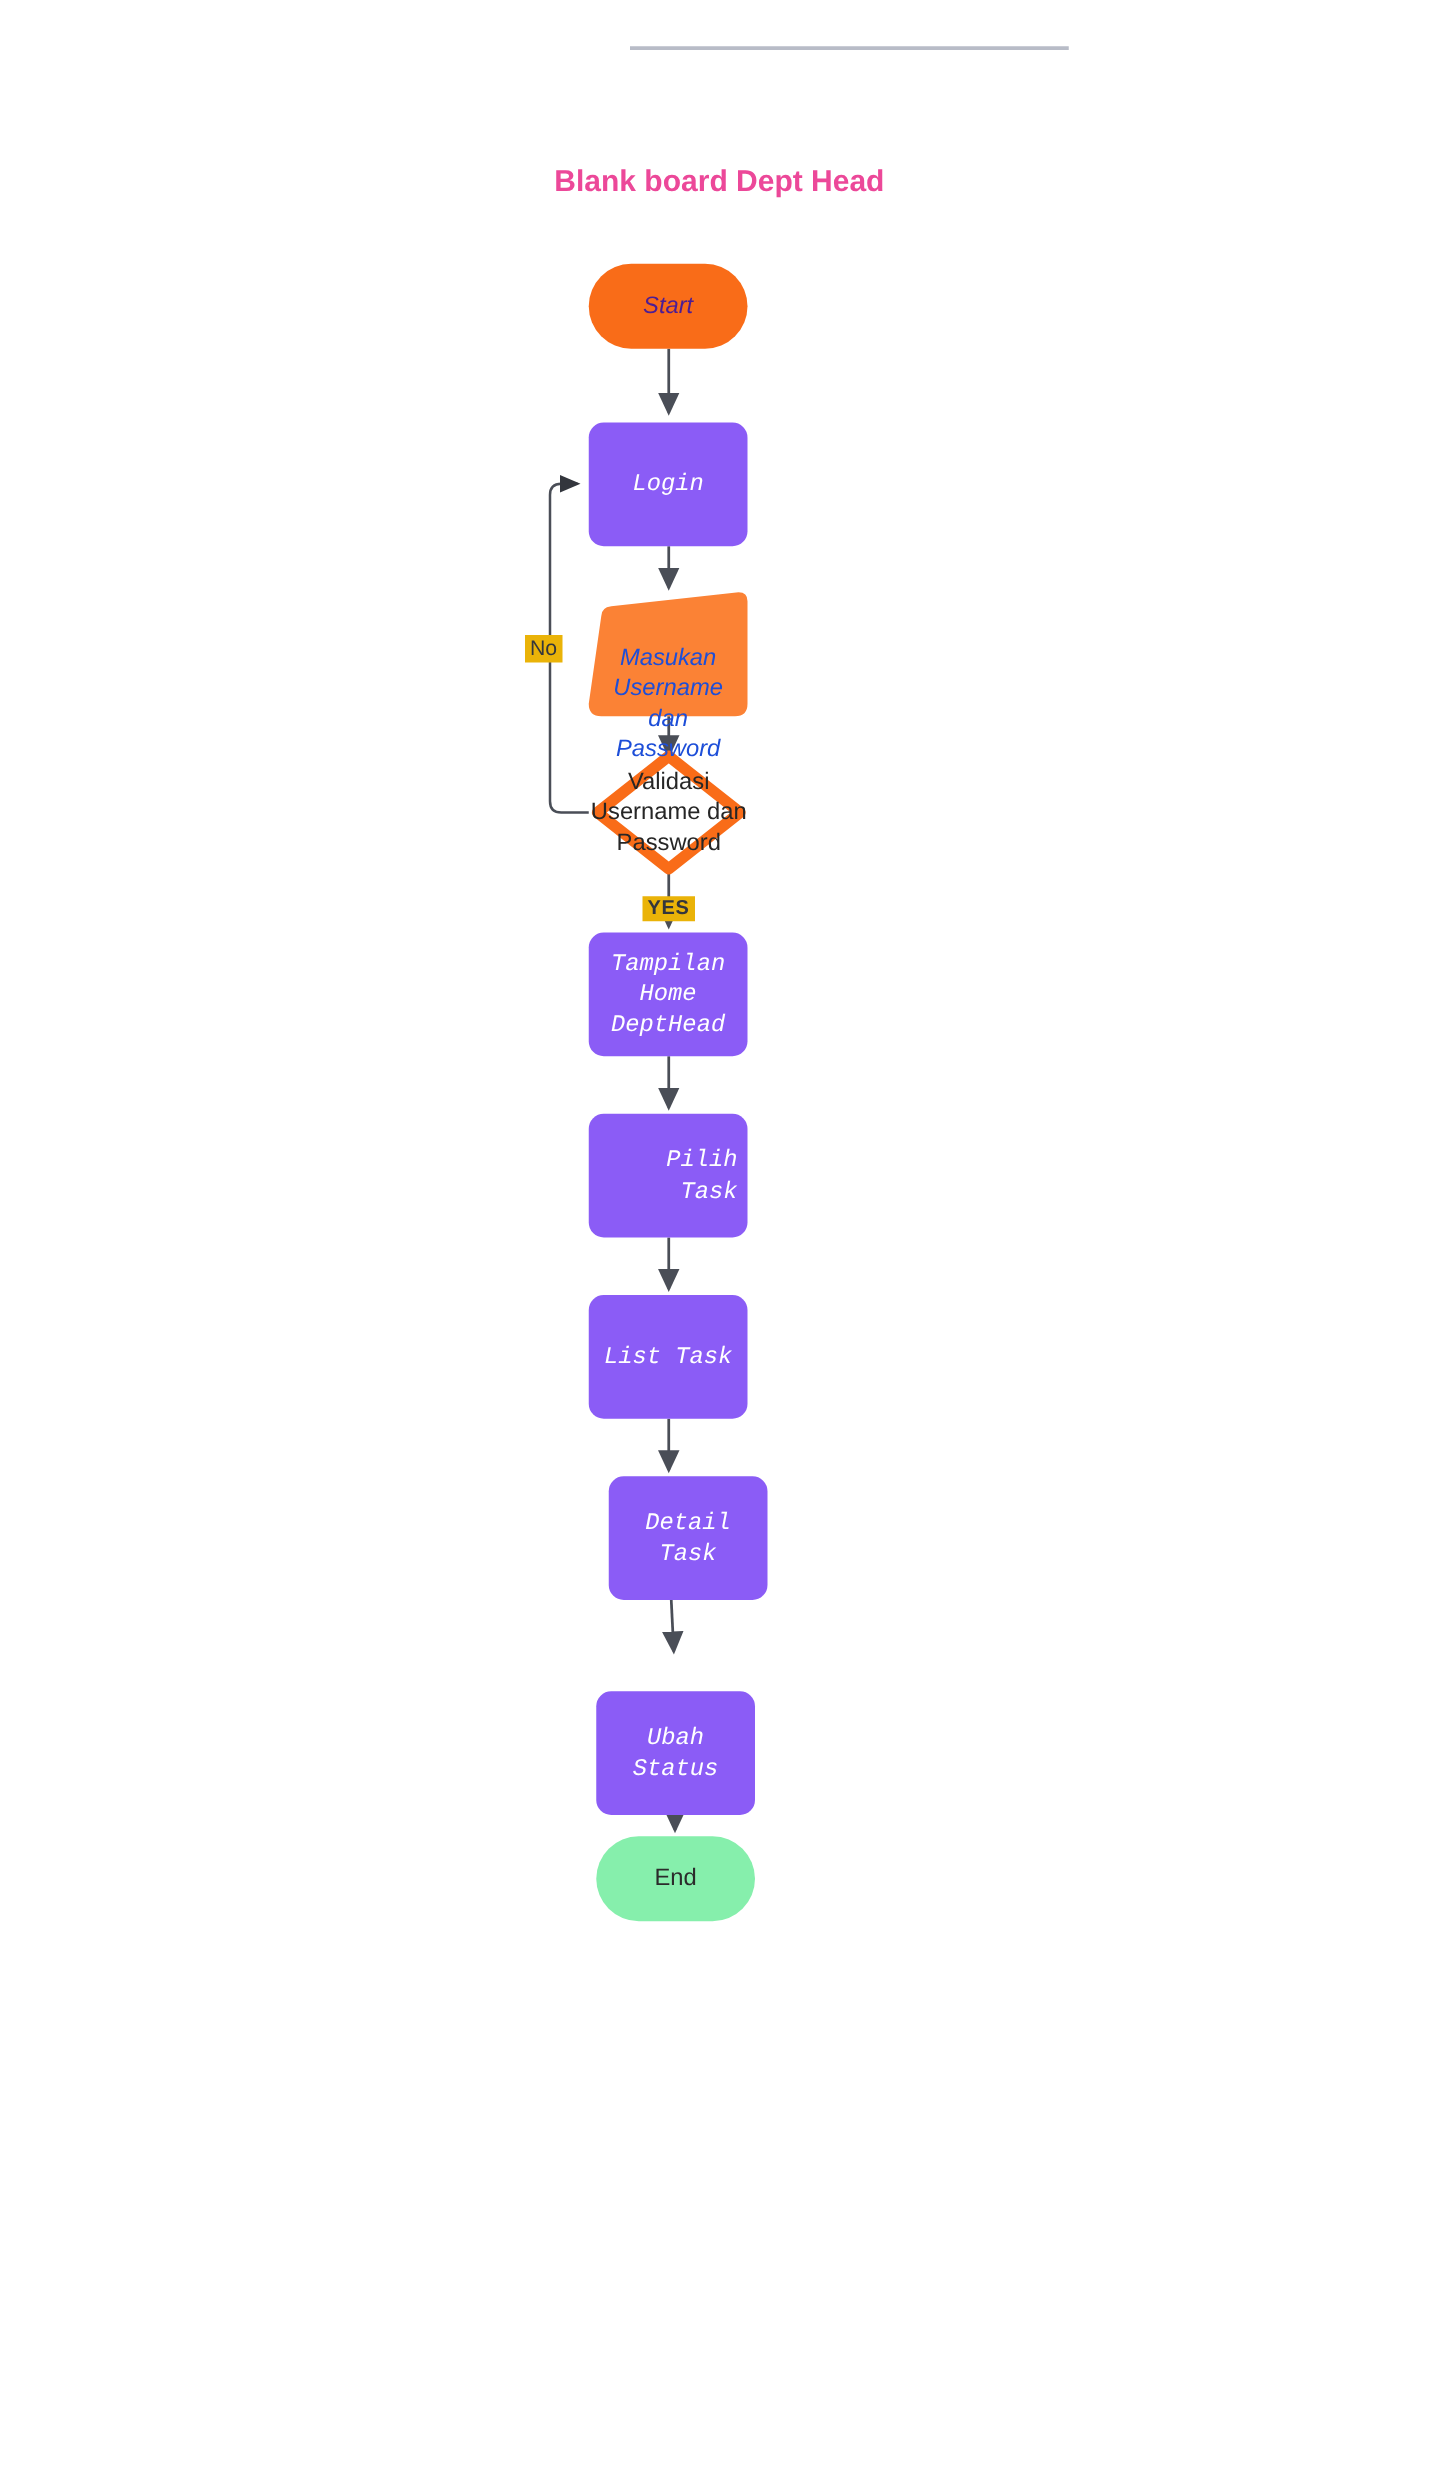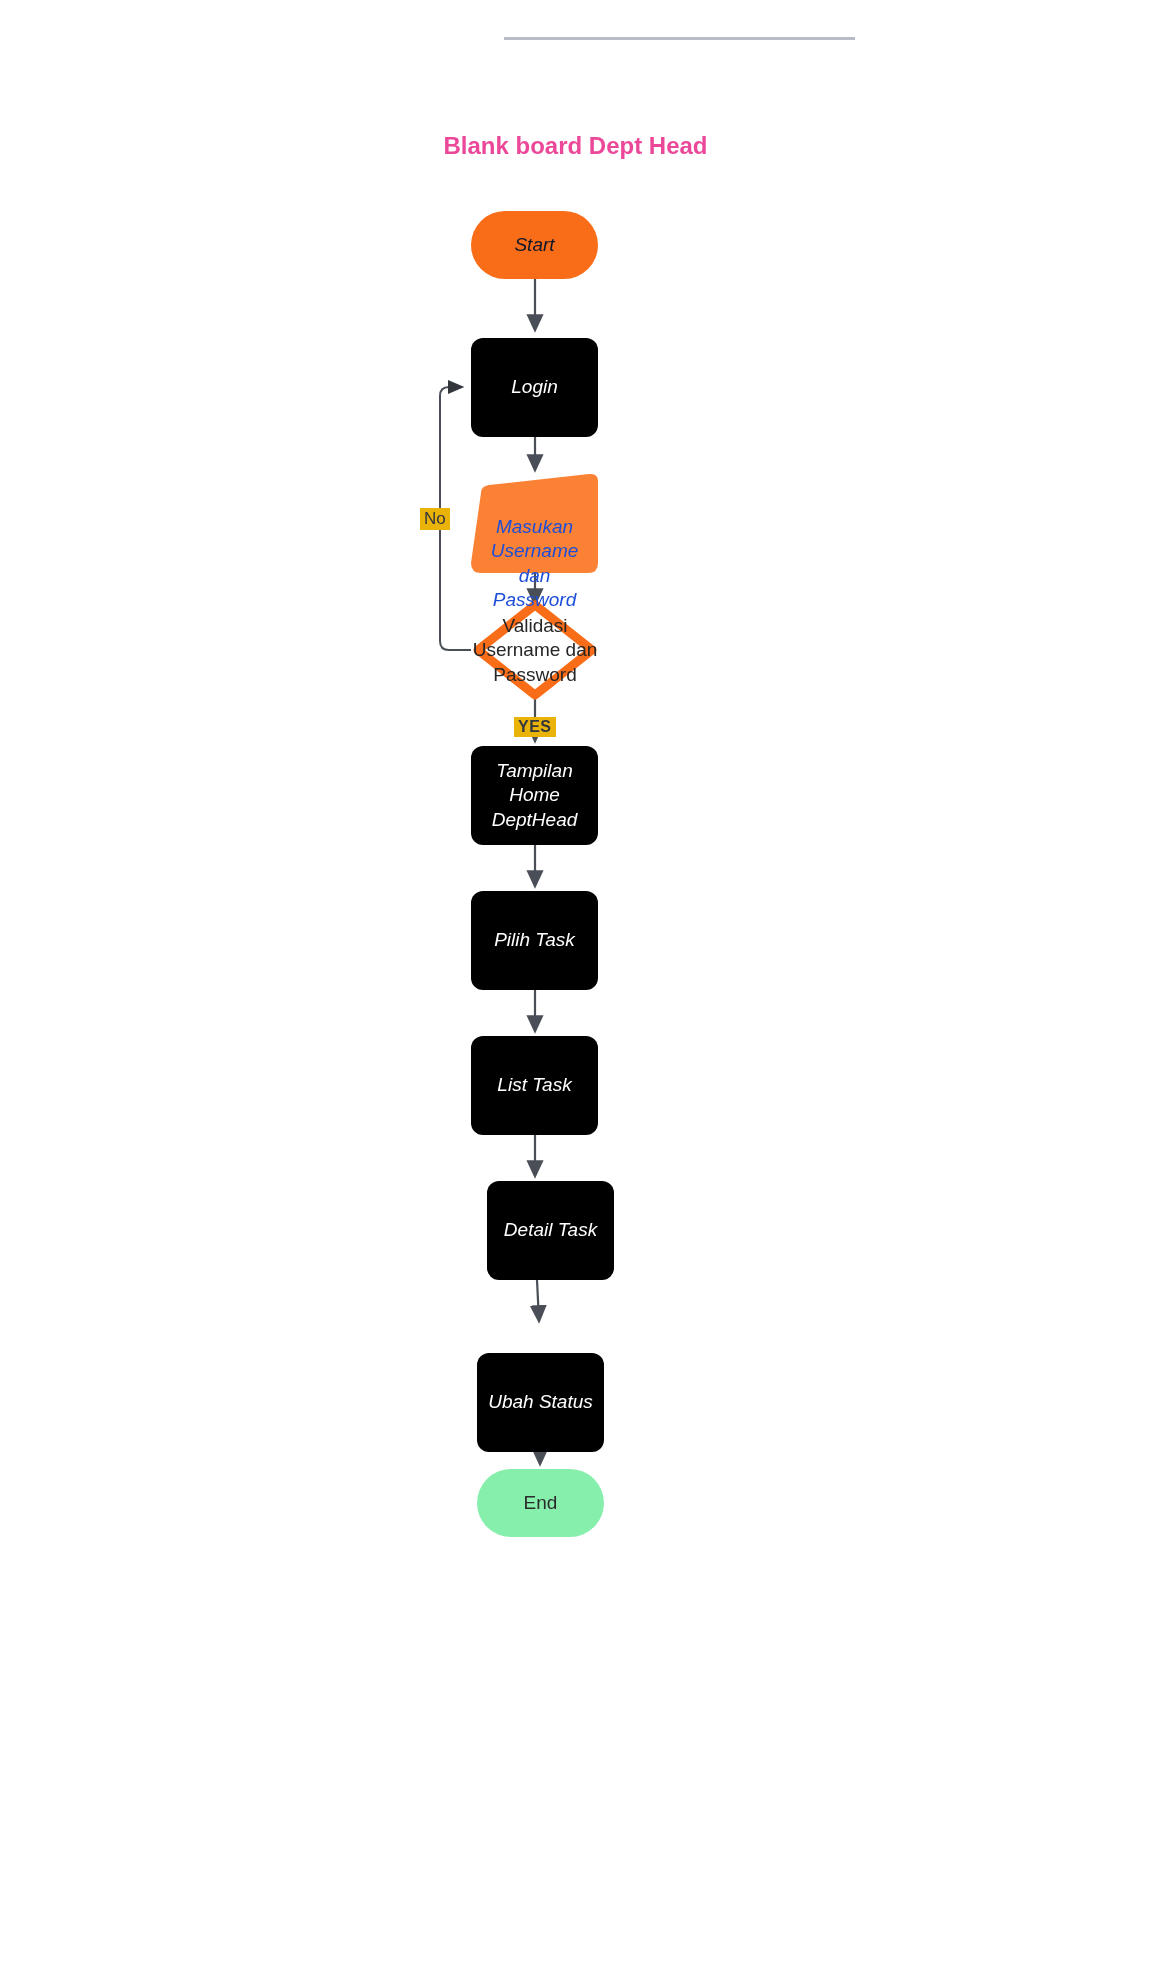--- a/index.html
+++ b/index.html
@@ -36,38 +36,39 @@
     line-height: 1.28;
   }
   .node-label {
     display: block;
     white-space: pre-line;
     padding: 0 8px;
   }
   .shape-pill-start {
     background: #f96c18;
     border-radius: 62px;
-    color: #0f172a;
+    color: #4c1d95;
     font-style: italic;
     font-size: 19px;
     text-align: right;
   }
   .shape-pill-end {
     background: #86efac;
     border-radius: 62px;
     color: #2b2b2b;
     font-style: normal;
     font-size: 19px;
   }
   .shape-rect {
-    background: #000000;
+    background: #8b5cf6;
     border-radius: 12px;
     color: #ffffff;
     font-style: italic;
     font-size: 19px;
+    font-family: Liberation Mono, monospace;
   }
   .shape-para {
     background: #fb8235;
     color: #1d4ed8;
     font-style: italic;
     font-size: 19px;
     border-radius: 10px;
     margin-top: 40px;
   }
   .shape-diamond-label {
@@ -172,21 +173,21 @@
     <span class="node-label">Validasi
 Username dan
 Password</span>
   </div>
 
   <div class="node shape-rect" style="left:471px; top:746px; width:127px; height:99px;">
     <span class="node-label">Tampilan Home
 DeptHead</span>
   </div>
 
-  <div class="node shape-rect" style="left:471px; top:891px; width:127px; height:99px;">
+  <div class="node shape-rect" style="left:471px; top:891px; width:127px; height:99px;text-align:right;">
     <span class="node-label">Pilih Task</span>
   </div>
 
   <div class="node shape-rect" style="left:471px; top:1036px; width:127px; height:99px;">
     <span class="node-label">List Task</span>
   </div>
 
   <div class="node shape-rect" style="left:487px; top:1181px; width:127px; height:99px;">
     <span class="node-label">Detail Task</span>
   </div>

